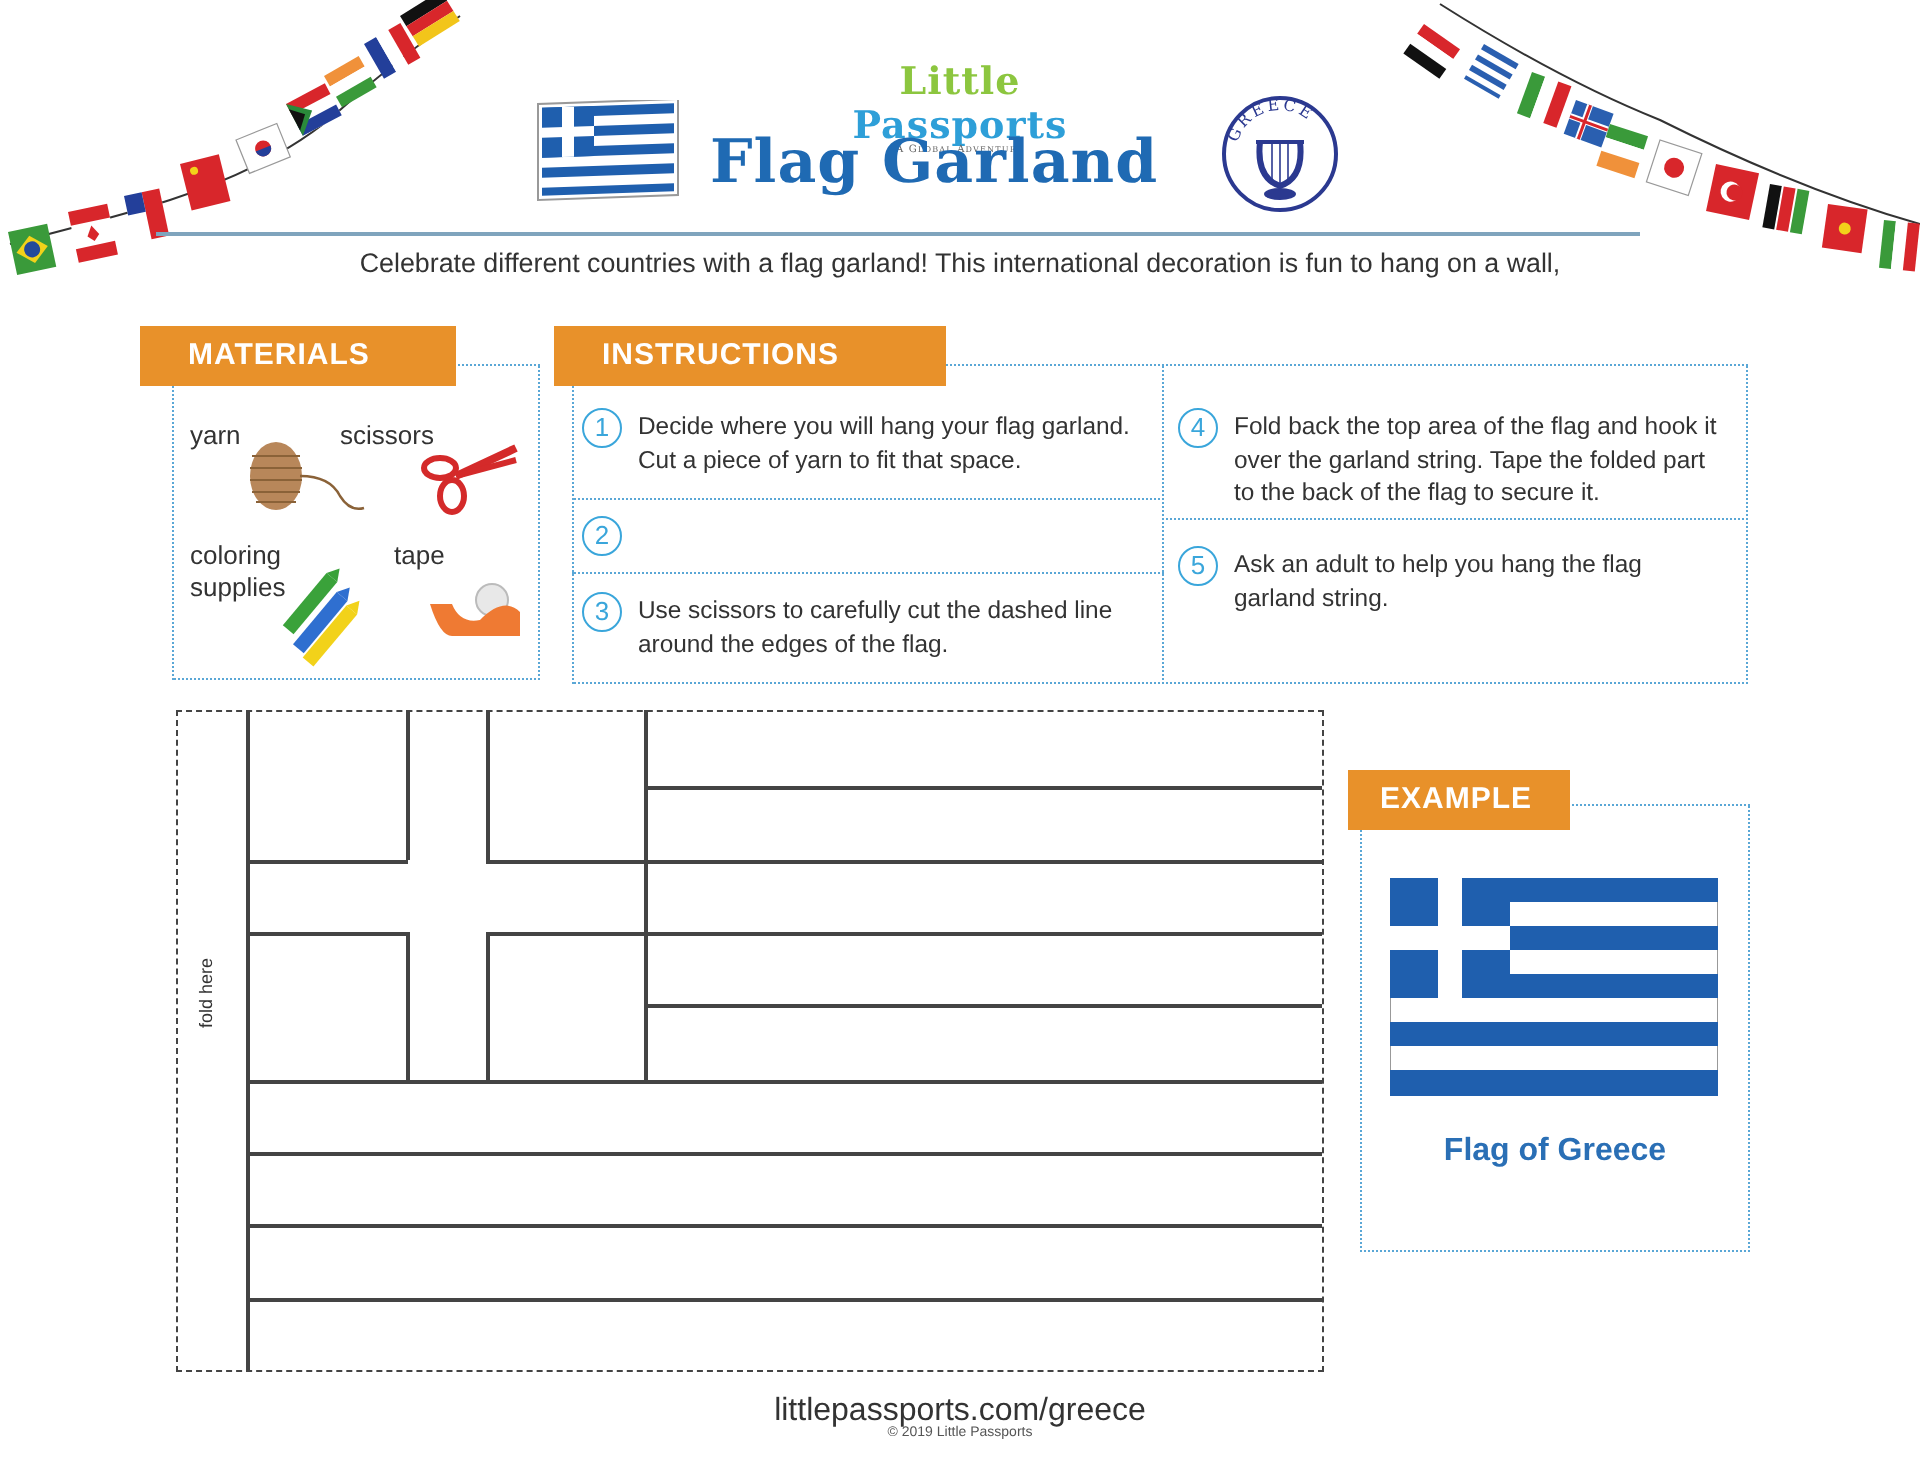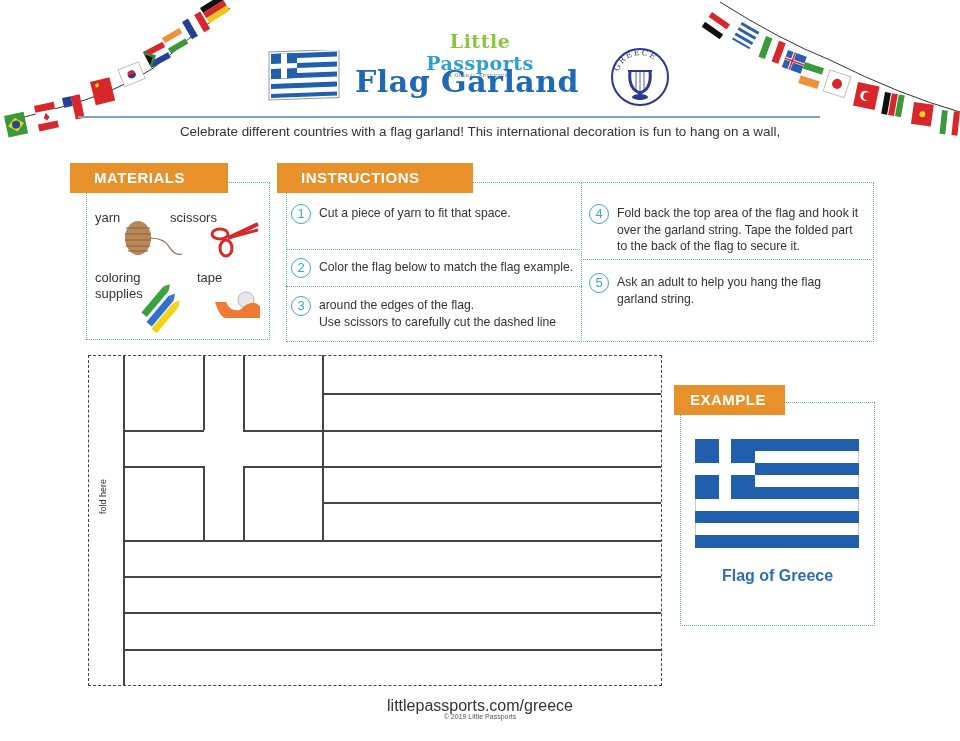--- a/index.html
+++ b/index.html
@@ -249,34 +249,32 @@
 <div class="tab" style="left:277px;top:163px;width:196px;">INSTRUCTIONS</div>
 
 <div class="vsep" style="left:581px;top:182px;height:160px;"></div>
 <div class="hsep" style="left:286px;top:249px;width:296px;"></div>
 <div class="hsep" style="left:286px;top:286px;width:296px;"></div>
 <div class="hsep" style="left:581px;top:259px;width:293px;"></div>
 
 <div class="step" style="left:291px;top:205px;width:285px;">
   <span class="num">1</span>
   <div>
+      <div>Decide where you will hang your flag garland.</div>
       <div>Cut a piece of yarn to fit that space.</div>
     </div>
 </div>
 <div class="step" style="left:291px;top:259px;width:290px;">
   <span class="num">2</span>
-  <div>
-      <div>Color the flag below to match the flag example.</div>
-    </div>
 </div>
 <div class="step" style="left:291px;top:297px;width:285px;">
   <span class="num">3</span>
   <div>
+      <div>Use scissors to carefully cut the dashed line</div>
       <div>around the edges of the flag.</div>
-      <div>Use scissors to carefully cut the dashed line</div>
     </div>
 </div>
 <div class="step" style="left:589px;top:205px;width:285px;">
   <span class="num">4</span>
   <div>
       <div>Fold back the top area of the flag and hook it</div>
       <div>over the garland string. Tape the folded part</div>
       <div>to the back of the flag to secure it.</div>
     </div>
 </div>

